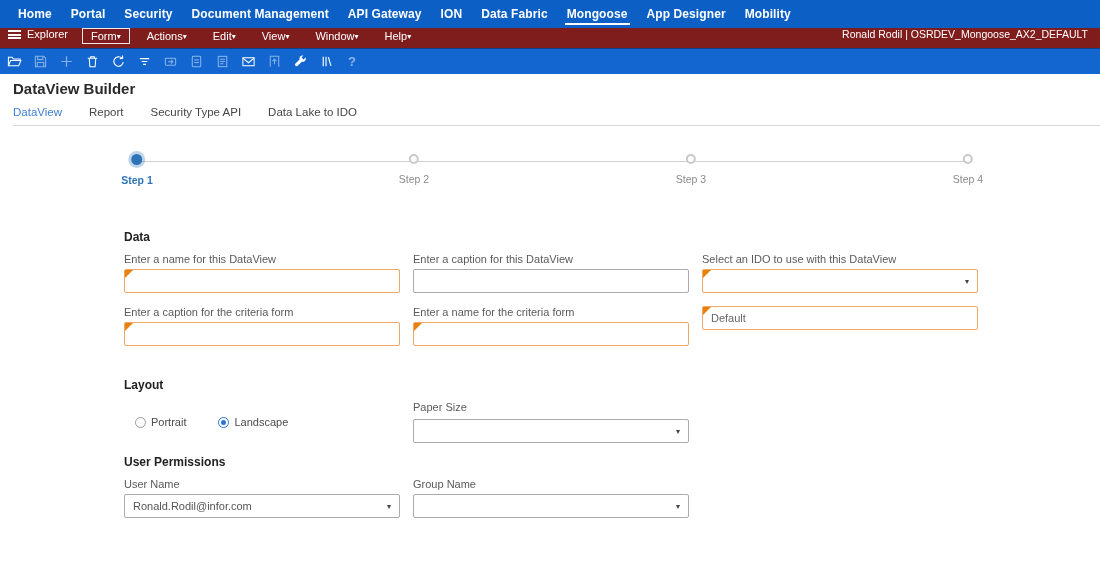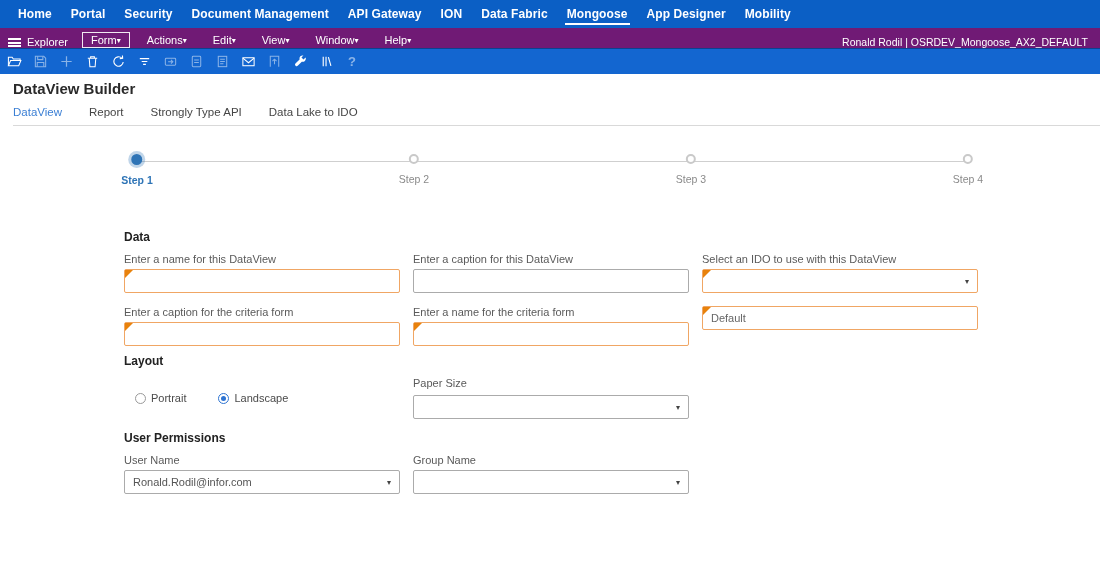--- a/index.html
+++ b/index.html
@@ -9,21 +9,21 @@
 
   
   .topnav { height:28px; background:#0b5fc5; display:flex; align-items:stretch;
     padding-left:18px; gap:19px; }
   .topnav-item { color:#fff; font-size:12px; font-weight:600; display:flex;
     align-items:center; position:relative; cursor:default; letter-spacing:.1px; }
   .topnav-item.active::after { content:""; position:absolute; left:-2px; right:-2px;
     bottom:3px; height:2px; background:#fff; }
 
   
-  .menubar { height:20px; background:#701a75; display:flex; align-items:flex-end;
+  .menubar { height:20px; background:#7f1d1d; display:flex; align-items:flex-start;
     padding:0 12px 0 8px; color:#fff; font-size:11px; }
   .hamburger { width:13px; height:9px; border-top:2px solid #fff; border-bottom:2px solid #fff;
     position:relative; margin-right:6px; display:inline-block; }
   .hamburger::after { content:""; position:absolute; left:0; right:0; top:2.5px; height:2px; background:#fff; }
   .explorer { display:flex; align-items:center; margin-right:14px; }
   .menu-item { display:flex; align-items:center; padding:2px 9px; margin-right:8px; }
   .menu-item.boxed { border:1px solid rgba(255,255,255,.9); padding:1px 8px; }
   .menu-caret { font-size:8px; line-height:1; position:relative; top:.5px; }
   .menubar-right { margin-left:auto; font-size:10.5px; color:#fff; }
 
@@ -79,21 +79,21 @@
   
   .radio-row { display:flex; gap:32px; margin:15px 0 0 11px; }
   .radio-opt { display:flex; align-items:center; gap:5px; font-size:11px; color:#4a4a4a; }
   .radio-circle { width:11px; height:11px; border-radius:50%; border:1px solid #9a9a9a;
     background:#fff; display:inline-block; position:relative; }
   .radio-opt.selected .radio-circle { border-color:#2e74d2; }
   .radio-opt.selected .radio-circle::after { content:""; position:absolute; left:2px; top:2px;
     width:5px; height:5px; border-radius:50%; background:#2e74d2; }
 
   .mt-data { margin-top:38px; }
-  .mt-layout { margin-top:8px; }
+  .mt-layout { margin-top:32px; }
   .mt-perm { margin-top:12px; }
 </style>
 </head>
 <body>
 
 <div class="app">
 
   <header class="topnav">
     <div class="topnav-item">Home</div>
     <div class="topnav-item">Portal</div>
@@ -220,21 +220,21 @@
     </span>
   </div>
 
 
   <main>
     <h1 class="page-title">DataView Builder</h1>
 
     <nav class="tabs">
       <span class="tab active">DataView</span>
       <span class="tab">Report</span>
-      <span class="tab">Strongly Type API</span>
+      <span class="tab">Security Type API</span>
       <span class="tab">Data Lake to IDO</span>
     </nav>
 
     <div class="stepper">
       <div class="stepper-track"></div>
       <div class="step active" style="left:0%">
         <span class="step-dot"></span>
         <span class="step-label">Step 1</span>
       </div>
       <div class="step" style="left:33.33%">

